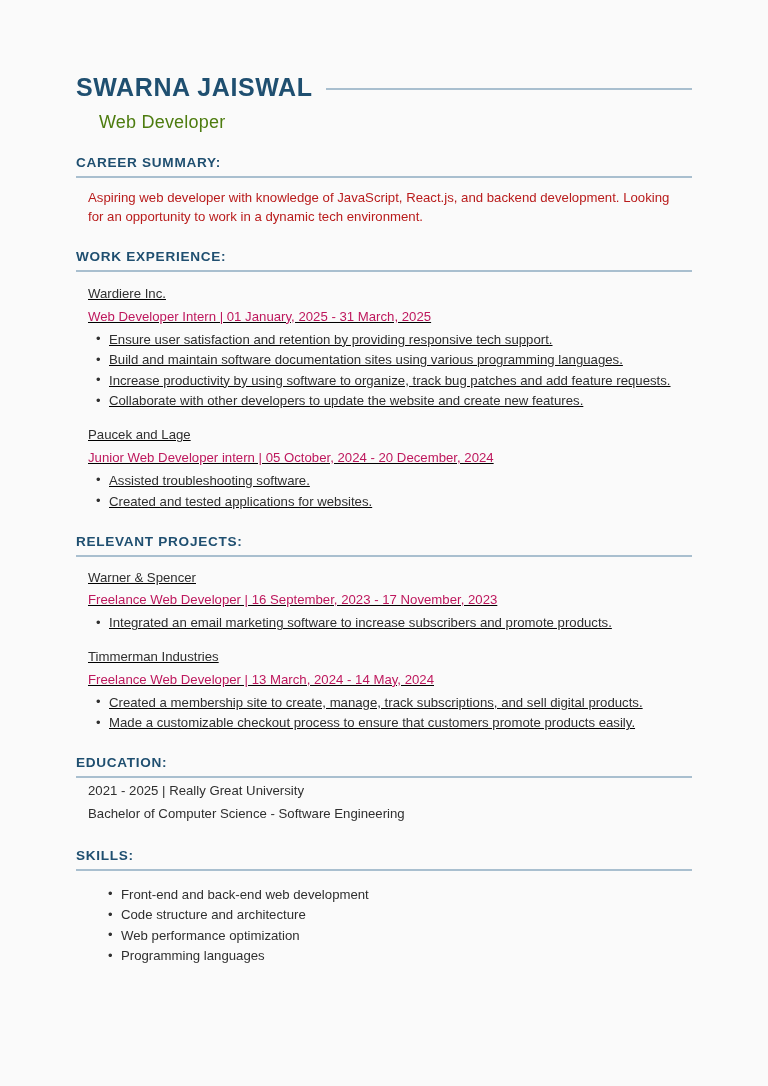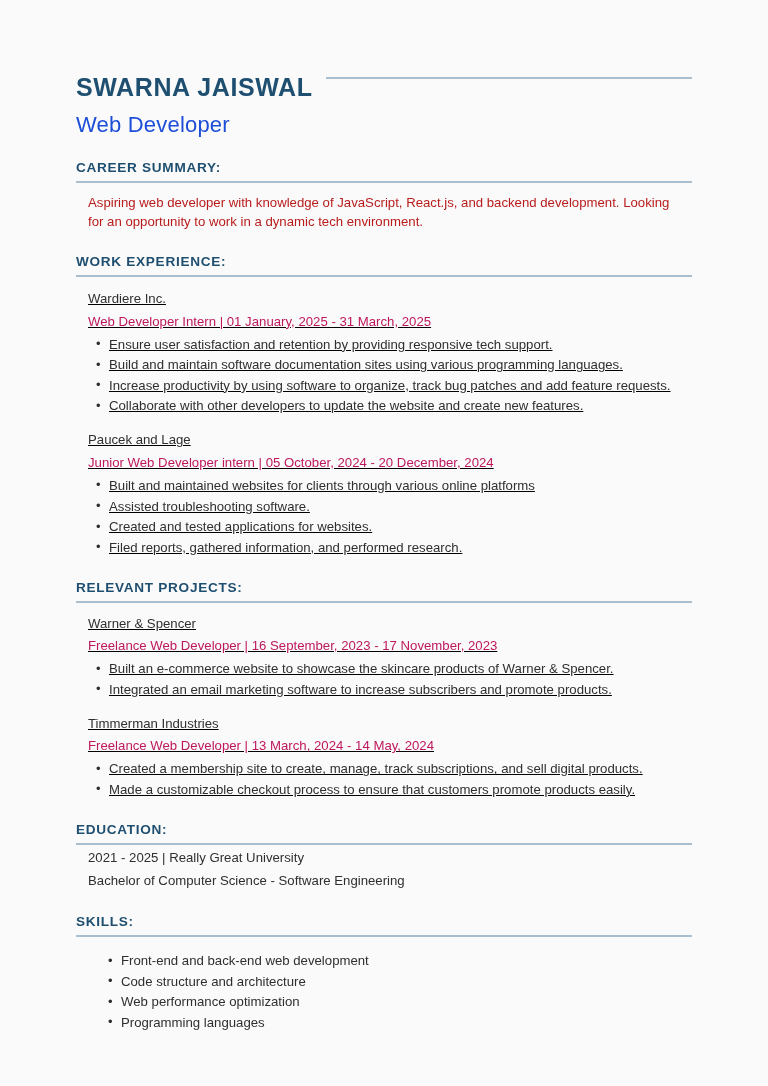--- a/index.html
+++ b/index.html
@@ -18,43 +18,44 @@
     height: 1086px;
     box-sizing: border-box;
     padding: 62px 76px 0 76px;
     background: #fafafa;
     position: relative;
   }
 
   
   .name-row {
     display: flex;
-    align-items: flex-start;
+    align-items: center;
     gap: 13px;
     margin-top: 12px;
   }
   .name {
     font-size: 25px;
     font-weight: bold;
     letter-spacing: 0.6px;
     color: #1f4f70;
     white-space: nowrap;
     line-height: 1.1;
   }
   .name-rule {
     flex: 1 1 auto;
     height: 2px;
     background: #a9bfcf;
     margin-top: 3px;
   }
   .subtitle {
-    font-size: 22px;
-    color: #1d4ed8;
+    font-size: 18px;
+    color: #4d7c0f;
     margin-top: 10px;
     letter-spacing: 0.2px;
+    margin-left: 23px;
   }
   .contact {
     font-size: 13.6px;
     color: #2f2f2f;
     margin-top: 10px;
     letter-spacing: 0.1px;
   }
 
   
   .section {
@@ -164,40 +165,37 @@
           <li>Build and maintain software documentation sites using various programming languages.</li>
           <li>Increase productivity by using software to organize, track bug patches and add feature requests.</li>
           <li>Collaborate with other developers to update the website and create new features.</li>
         </ul>
       </div>
 
       <div class="entry">
         <div class="entry-org">Paucek and Lage</div>
         <div class="entry-role">Junior Web Developer intern | 05 October, 2024 - 20 December, 2024</div>
         <ul class="bullets">
-          <li>Built and maintained websites for clients through various online platforms</li>
           <li>Assisted troubleshooting software.</li>
           <li>Created and tested applications for websites.</li>
-          <li>Filed reports, gathered information, and performed research.</li>
         </ul>
       </div>
 
     </div>
   </div>
 
   <div class="section">
     <div class="section-title">RELEVANT PROJECTS:</div>
     <div class="section-rule"></div>
     <div class="section-body proj-body">
 
       <div class="entry">
         <div class="entry-org">Warner &amp; Spencer</div>
         <div class="entry-role">Freelance Web Developer | 16 September, 2023 - 17 November, 2023</div>
         <ul class="bullets">
-          <li>Built an e-commerce website to showcase the skincare products of Warner &amp; Spencer.</li>
           <li>Integrated an email marketing software to increase subscribers and promote products.</li>
         </ul>
       </div>
 
       <div class="entry">
         <div class="entry-org">Timmerman Industries</div>
         <div class="entry-role">Freelance Web Developer | 13 March, 2024 - 14 May, 2024</div>
         <ul class="bullets">
           <li>Created a membership site to create, manage, track subscriptions, and sell digital products.</li>
           <li>Made a customizable checkout process to ensure that customers promote products easily.</li>

